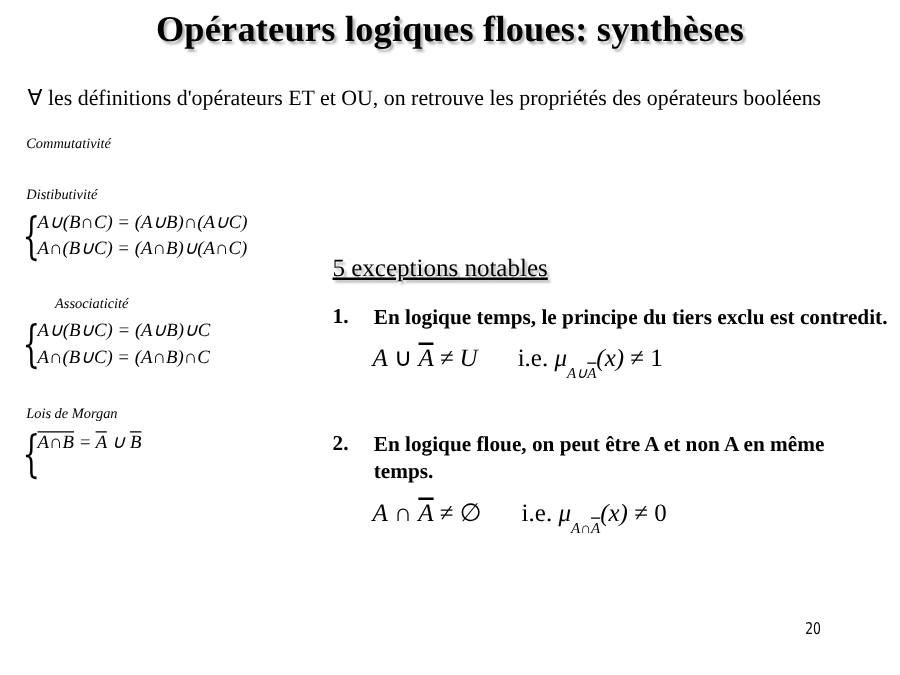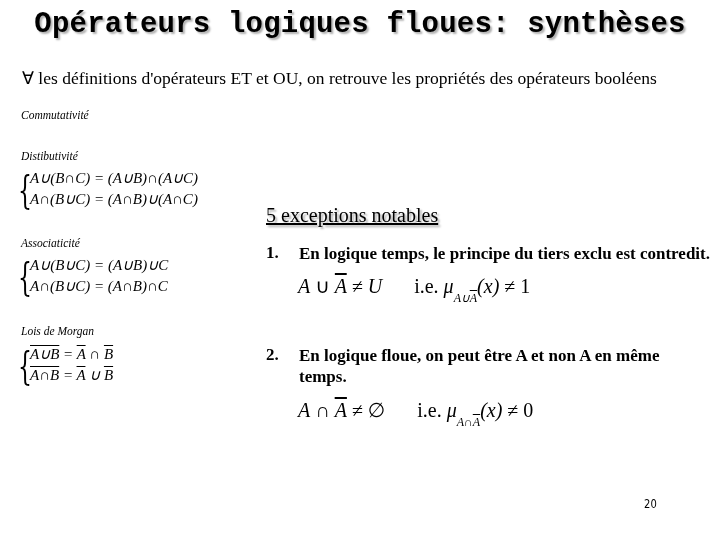--- a/index.html
+++ b/index.html
@@ -17,21 +17,20 @@
     }
     .abs { position: absolute; white-space: nowrap; }
 
     .title {
       left: 0; width: 720px; top: 8px;
       text-align: center;
       font-size: 29px;
       font-weight: bold;
       text-shadow: 2px 2px 2px #b0b0b0;
       letter-spacing: 0.2px;
-      font-family: Liberation Mono, monospace;
     }
     .subtitle {
       left: 22px; top: 68px;
       font-size: 17.5px;
     }
     .sec-label {
       font-style: italic;
       font-size: 11.5px;
       left: 21px;
     }
@@ -104,36 +103,33 @@
 
 <div class="abs sec-label" style="top:150px;text-align:right;">Distibutivité</div>
 <div class="abs eq-block" style="top:168px;">
   <div class="brace">{</div>
   <div class="eq-lines">
     <div class="eq-line">A∪(B∩C) = (A∪B)∩(A∪C)</div>
     <div class="eq-line">A∩(B∪C) = (A∩B)∪(A∩C)</div>
   </div>
 </div>
 
-<div class="abs sec-label" style="top:237px;">Associaticité</div>
+<div class="abs sec-label" style="top:237px;margin-left:23px;">Associaticité</div>
 <div class="abs eq-block" style="top:255px;">
   <div class="brace">{</div>
   <div class="eq-lines">
     <div class="eq-line">A∪(B∪C) = (A∪B)∪C</div>
     <div class="eq-line">A∩(B∪C) = (A∩B)∩C</div>
   </div>
 </div>
 
 <div class="abs sec-label" style="top:325px;">Lois de Morgan</div>
 <div class="abs eq-block" style="top:344px;">
   <div class="brace">{</div>
   <div class="eq-lines">
-    <div class="eq-line">
-      <span class="ov">A∪B</span><span> = </span><span class="ov">A</span><span> ∩ </span><span class="ov">B</span>
-    </div>
     <div class="eq-line">
       <span class="ov">A∩B</span><span> = </span><span class="ov">A</span><span> ∪ </span><span class="ov">B</span>
     </div>
   </div>
 </div>
 
 <div class="abs exc-title">5 exceptions notables</div>
 
 <div class="abs item-num" style="left:266px; top:243px;">1.</div>
 <div class="abs item-text" style="left:299px; top:243px;">En logique temps, le principe du tiers exclu est contredit.</div>

